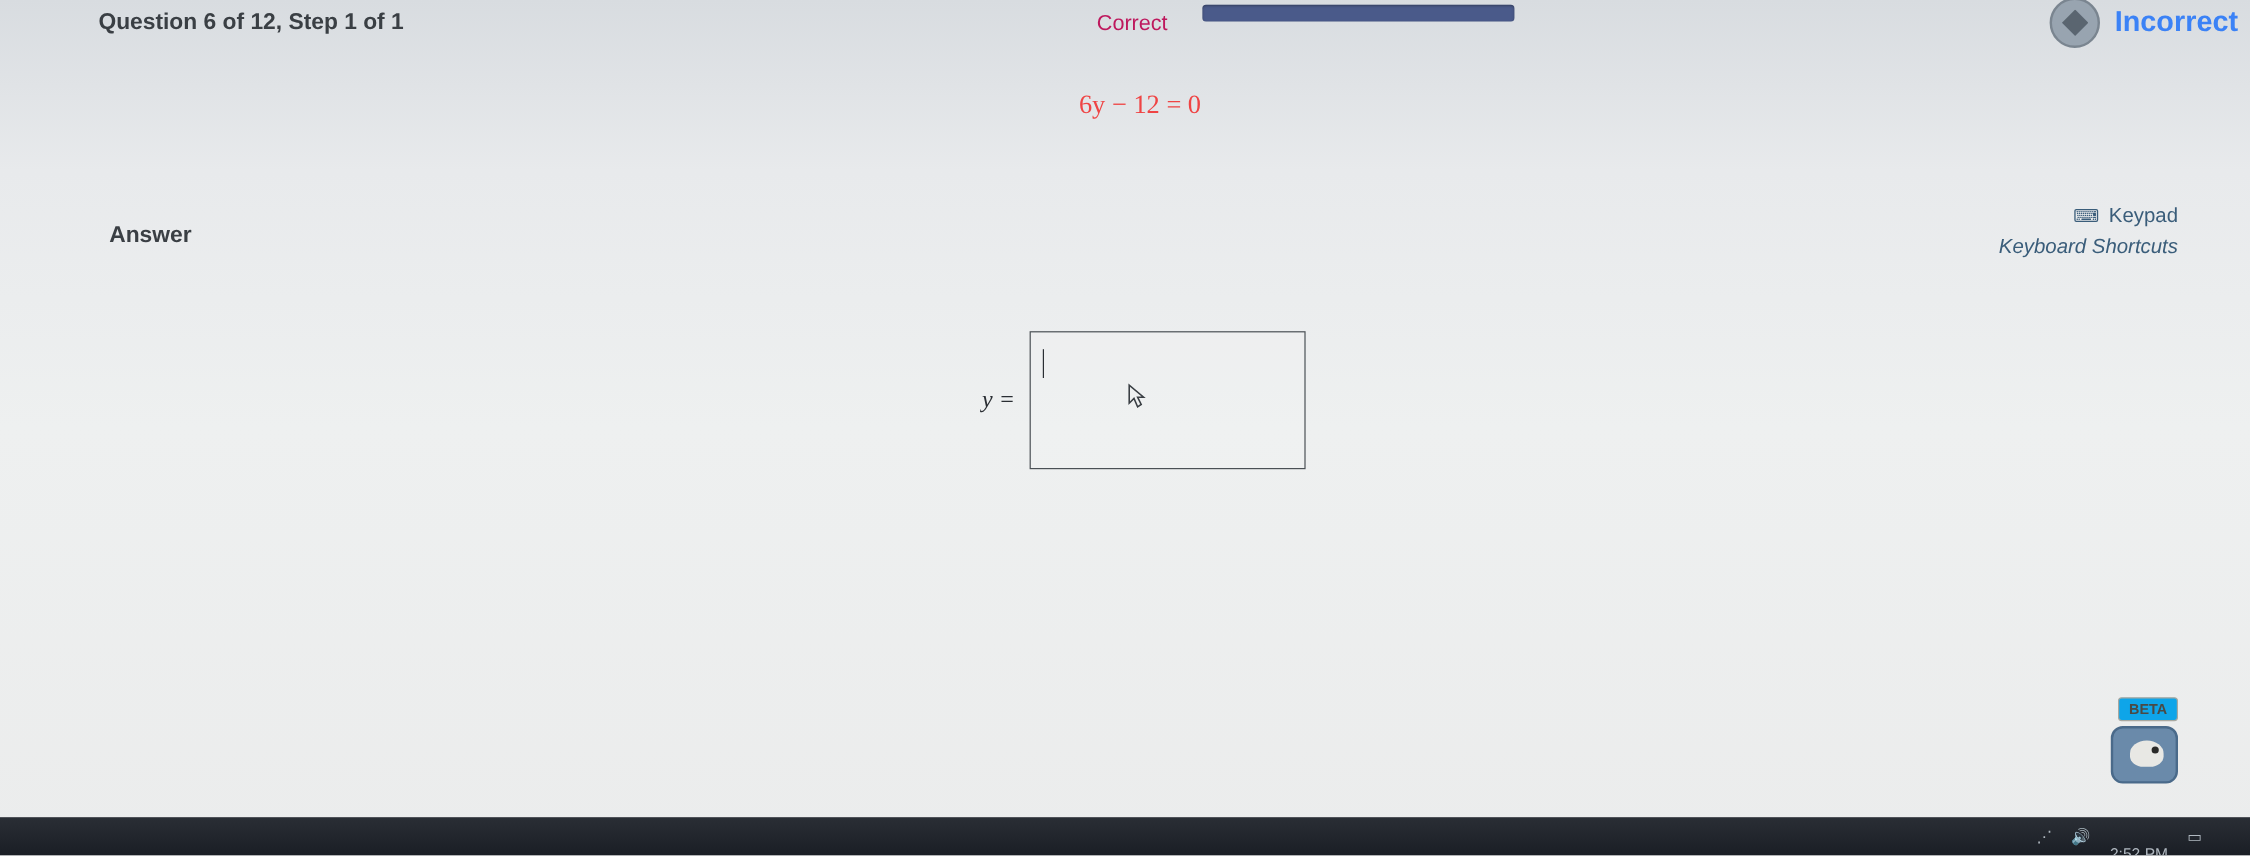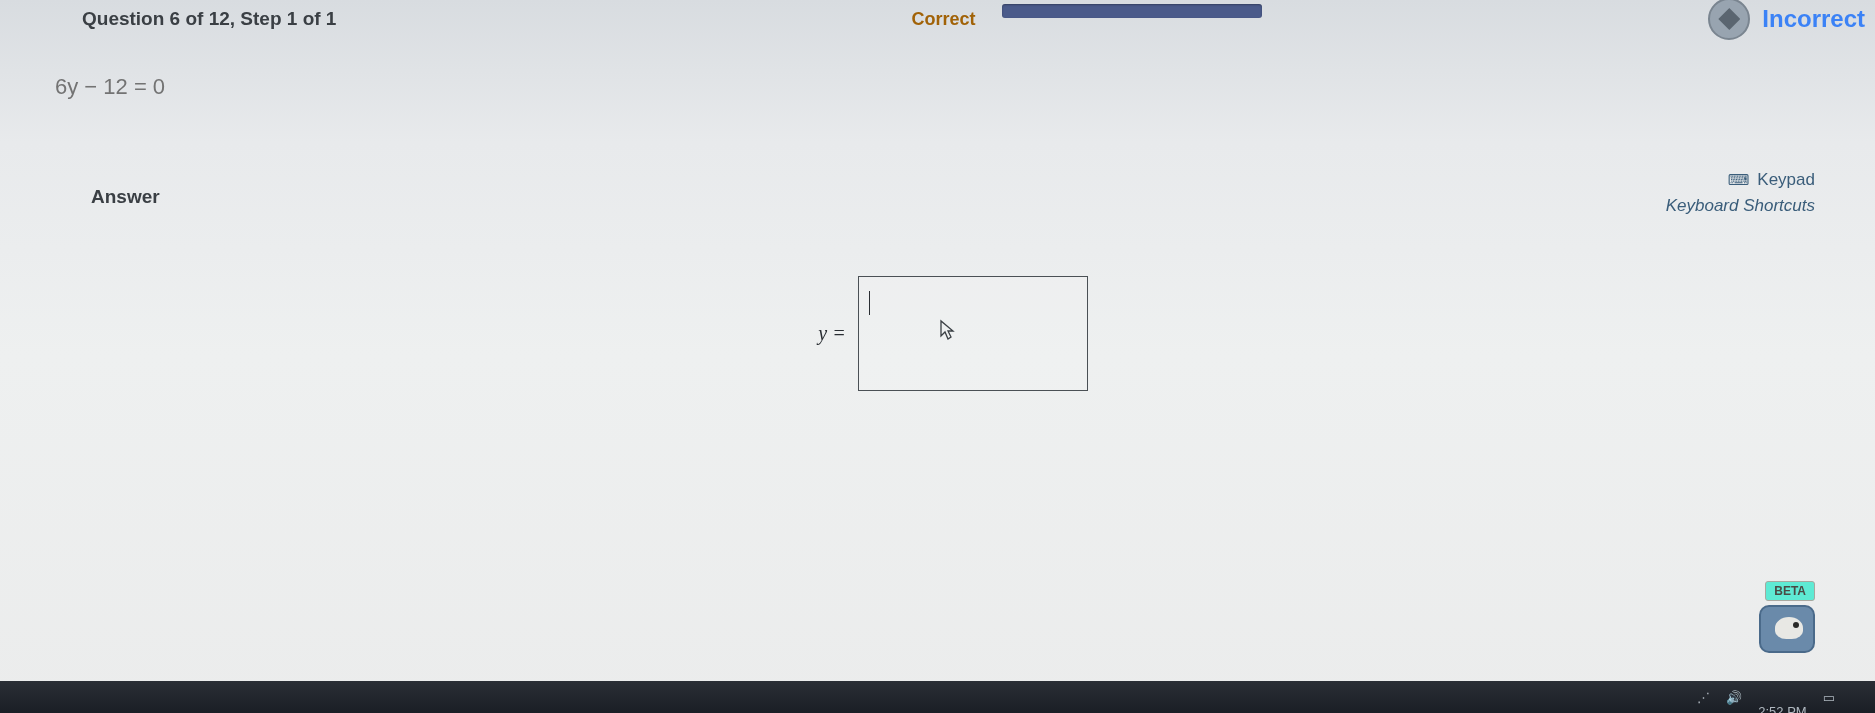--- a/index.html
+++ b/index.html
@@ -22,22 +22,22 @@
       position: relative;
       margin-left: 12px;
     }
     .question-label {
       font-size: 19px;
       font-weight: 700;
       color: #3a3f44;
     }
     .correct-label {
       font-size: 18px;
-      font-weight: 700;
-      color: #a16207;
+      font-weight: 400;
+      color: #be185d;
       position: absolute;
       left: 50%;
       transform: translateX(-50%);
       text-align: center;
     }
     .progress-bar {
       position: absolute;
       left: 990px;
       top: 4px;
       width: 260px;
@@ -82,24 +82,25 @@
       margin: 10px 30px 0 55px;
       padding: 0;
     }
     .question-text {
       font-size: 20px;
       color: #454b52;
       padding: 24px 30px 10px 36px;
       font-weight: 400;
     }
     .equation-row {
+      text-align: center;
       padding: 20px 0 30px 0;
       font-size: 22px;
-      font-family: Liberation Sans, sans-serif;
-      color: #737373;
+      font-family: Liberation Serif, serif;
+      color: #ef4444;
     }
     .answer-section {
       margin-top: 40px;
       padding: 0 30px 0 36px;
       position: relative;
     }
     .answer-header {
       display: flex;
       justify-content: space-between;
       align-items: flex-start;
@@ -171,21 +172,21 @@
     .beta-area {
       position: absolute;
       bottom: 60px;
       right: 60px;
       display: flex;
       flex-direction: column;
       align-items: flex-end;
       gap: 4px;
     }
     .beta-badge {
-      background: #5eead4;
+      background: #0ea5e9;
       border: 1px solid #a8a8a0;
       border-radius: 3px;
       padding: 2px 8px;
       font-size: 12px;
       font-weight: 700;
       color: #4a4a45;
     }
     .eagle-icon {
       width: 56px;
       height: 48px;

